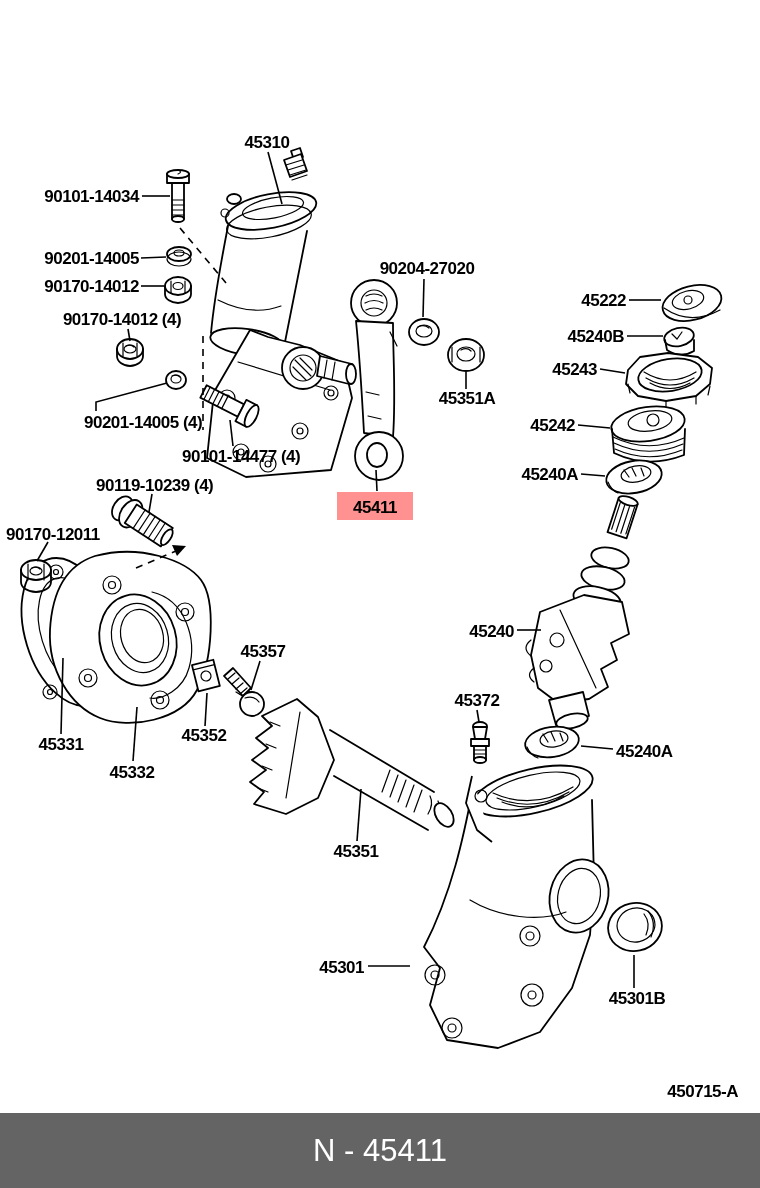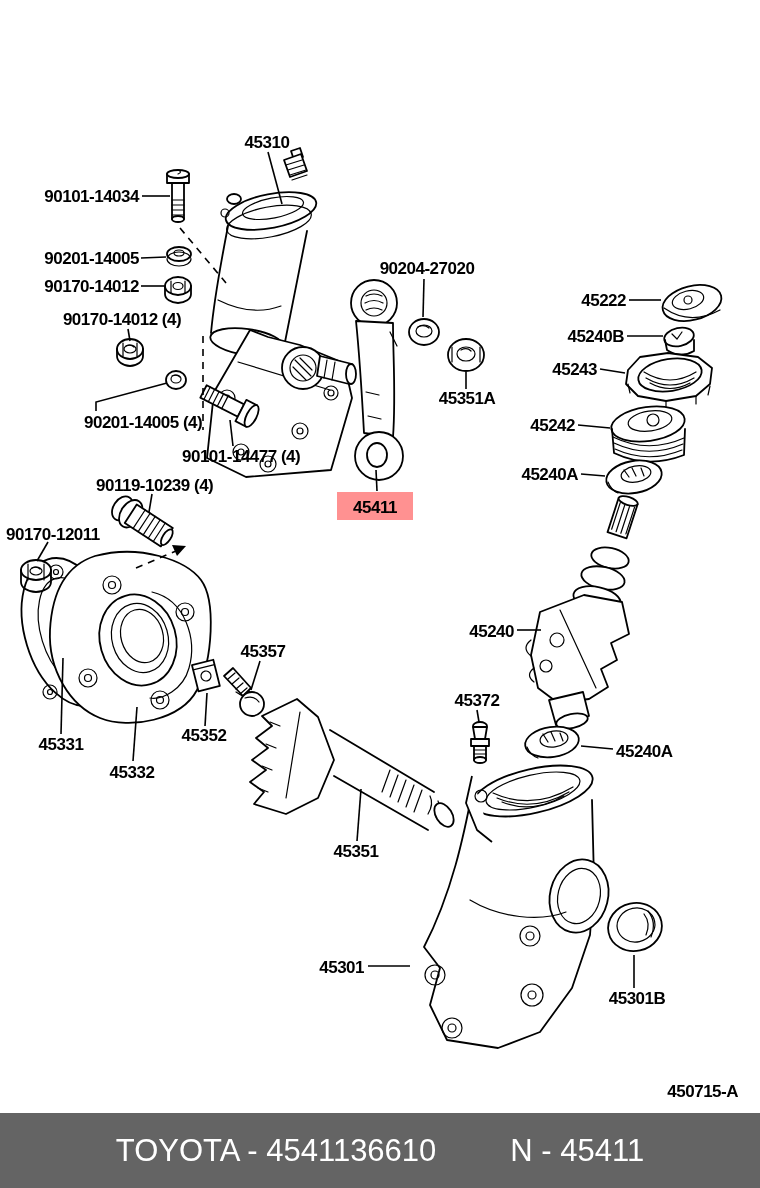--- a/index.html
+++ b/index.html
@@ -342,15 +342,14 @@
     <text class="lbl lbl-mid" x="61" y="750">45331</text>
     <text class="lbl lbl-mid" x="132" y="778">45332</text>
     <text class="lbl lbl-mid" x="356" y="857">45351</text>
     <text class="lbl lbl-end" x="364" y="973">45301</text>
     <text class="lbl lbl-mid" x="637" y="1004">45301B</text>
     <text class="lbl lbl-end" x="738" y="1097">450715-A</text>
   </g>
 </svg>
 
 <div class="footer">
-  <span>TOYOTA - 4541136610</span>
   <span>N - 45411</span>
 </div>
 
 </body></html>

